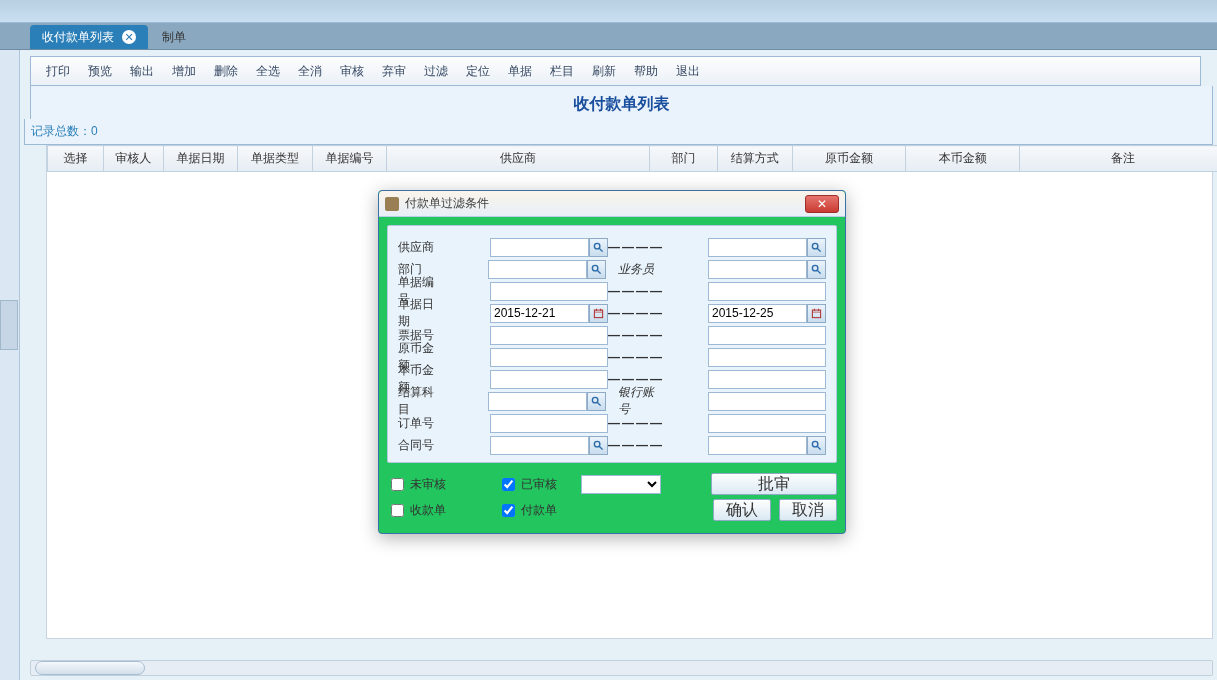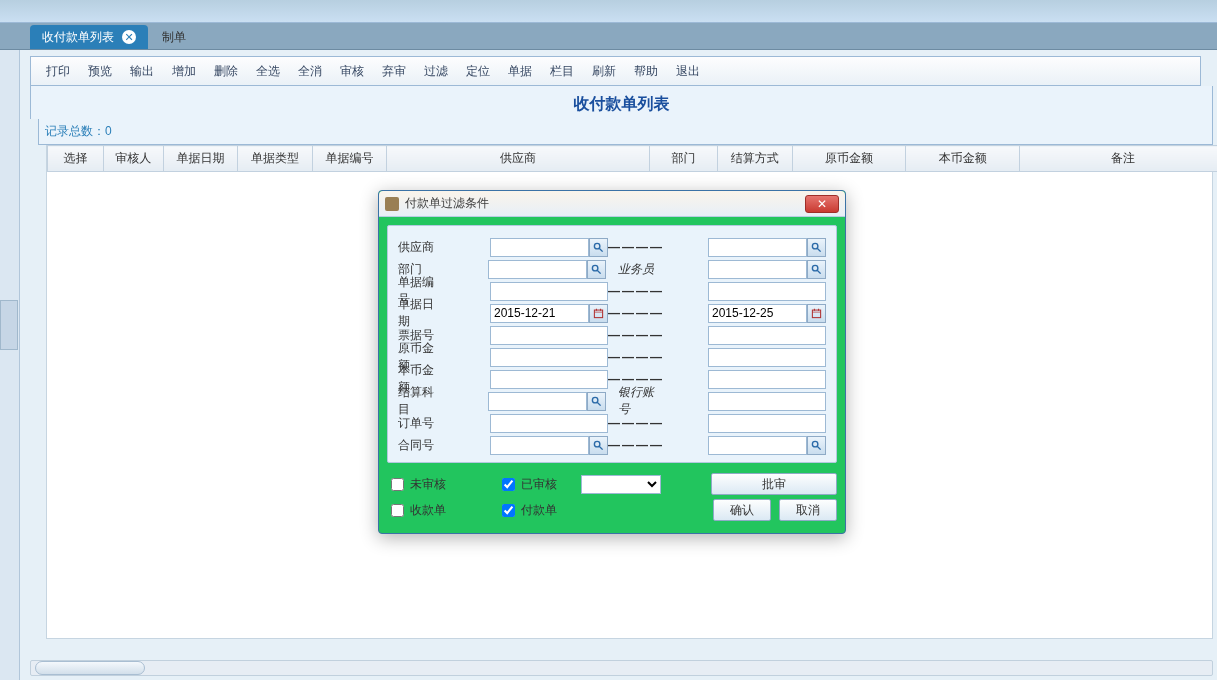--- a/index.html
+++ b/index.html
@@ -19,21 +19,21 @@
   .left-vtabs { position:absolute; left:0; top:50px; width:20px; height:calc(100% - 50px); background:#dbe7f2; border-right:1px solid #b1c6da; }
   .left-vtabs .stub { width:18px; height:50px; margin-top:250px; background:#c6d6e6; border:1px solid #a0b8cc; }
 
   
   .toolbar { margin-left:30px; margin-right:16px; margin-top:6px; height:30px; background:linear-gradient(#fdfdfe,#eaf1f7); border:1px solid #9cb9d6; display:flex; align-items:center; padding:0 8px; gap:4px; }
   .toolbar .tb-btn { padding:3px 7px; color:#374863; cursor:pointer; }
 
   
   .title-band { margin-left:30px; margin-right:4px; background:#eaf3fb; border-left:1px solid #9cb9d6; border-right:1px solid #9cb9d6; padding:8px 0 4px 0; text-align:center; }
   .title-band .page-title { color:#1a4f9e; font-size:16px; font-weight:bold; }
-  .record-count { margin-left:38px; margin-right:4px; background:#eaf3fb; border-left:1px solid #9cb9d6; border-right:1px solid #9cb9d6; border-bottom:1px solid #9cb9d6; padding:4px 6px; color:#2b7fb8; }
+  .record-count { margin-left:24px; margin-right:4px; background:#eaf3fb; border-left:1px solid #9cb9d6; border-right:1px solid #9cb9d6; border-bottom:1px solid #9cb9d6; padding:4px 6px; color:#2b7fb8; }
 
   
   .grid-wrap { margin-left:46px; margin-right:4px; background:#fff; border:1px solid #c6d5e1; border-top:none; height:calc(100% - 186px); position:relative; }
   table.grid { border-collapse:collapse; width:1180px; }
   table.grid th { background:linear-gradient(#f7f9fb,#e5ecf3); border:1px solid #c2d1df; padding:4px 6px; font-weight:normal; color:#333; height:22px; white-space:nowrap; }
 
   
   .dialog { position:absolute; left:378px; top:190px; width:468px; background:#22c55e; border:1px solid #3b72a6; border-radius:4px; box-shadow:0 4px 18px rgba(0,0,0,.3); }
   .dialog .titlebar { height:26px; background:linear-gradient(#faf4eb,#e7eff7); border-bottom:1px solid #b8cee2; display:flex; align-items:center; padding:0 6px; border-radius:4px 4px 0 0; }
   .dialog .titlebar .dlg-icon { width:14px; height:14px; background:#9a7f54; margin-right:6px; border-radius:2px; }
@@ -51,21 +51,21 @@
   .pick-btn { width:19px; height:19px; border:1px solid #8eaac6; background:linear-gradient(#eaf3fb,#c9ddee); display:flex; align-items:center; justify-content:center; cursor:pointer; }
   .pick-btn svg { width:11px; height:11px; }
   .sel { height:19px; border:1px solid #9db9d4; background:#fff; font-size:12px; width:118px; }
   .sel.small { width:80px; }
 
   .dialog .footer-area { margin:0 8px 10px 8px; display:flex; flex-wrap:wrap; align-items:center;gap:44px; }
   .footer-left { flex:1; }
   .footer-row { display:flex; align-items:center; height:26px; gap:6px; }
   .chk { display:flex; align-items:center; gap:3px; }
   .chk input { width:13px; height:13px; }
-  .btn { height:22px; border:1px solid #8eaac6; background:linear-gradient(#fdfefe,#dbe9f4); color:#333; padding:0 12px; cursor:pointer; border-radius:2px; font-size:12px; }
+  .btn { height:22px; border:1px solid #8eaac6; background:linear-gradient(#fdfefe,#dbe9f4); color:#333; padding:0 12px; cursor:pointer; border-radius:2px; font-size:16px; }
   .btn.wide { width:126px; }
   .btn.mid { width:58px; }
 
   
   .hscroll { position:absolute; left:30px; right:4px; bottom:4px; height:16px; background:#e7edf4; border:1px solid #c1d0dd; border-radius:2px; }
   .hscroll .thumb { width:110px; height:14px; background:linear-gradient(#f4f8fc,#d2dfea); border:1px solid #a9bed2; border-radius:7px; margin-left:4px; }
 </style>
 </head>
 <body>
 

